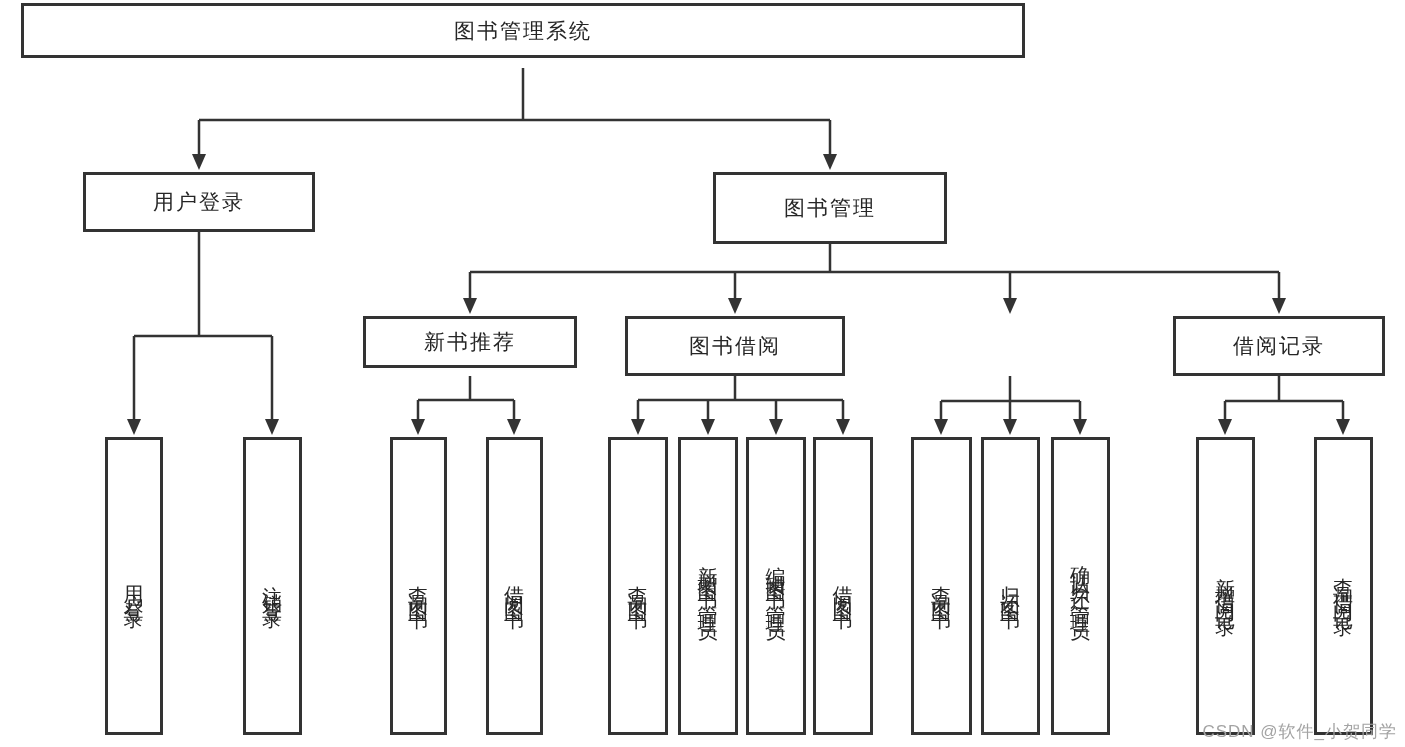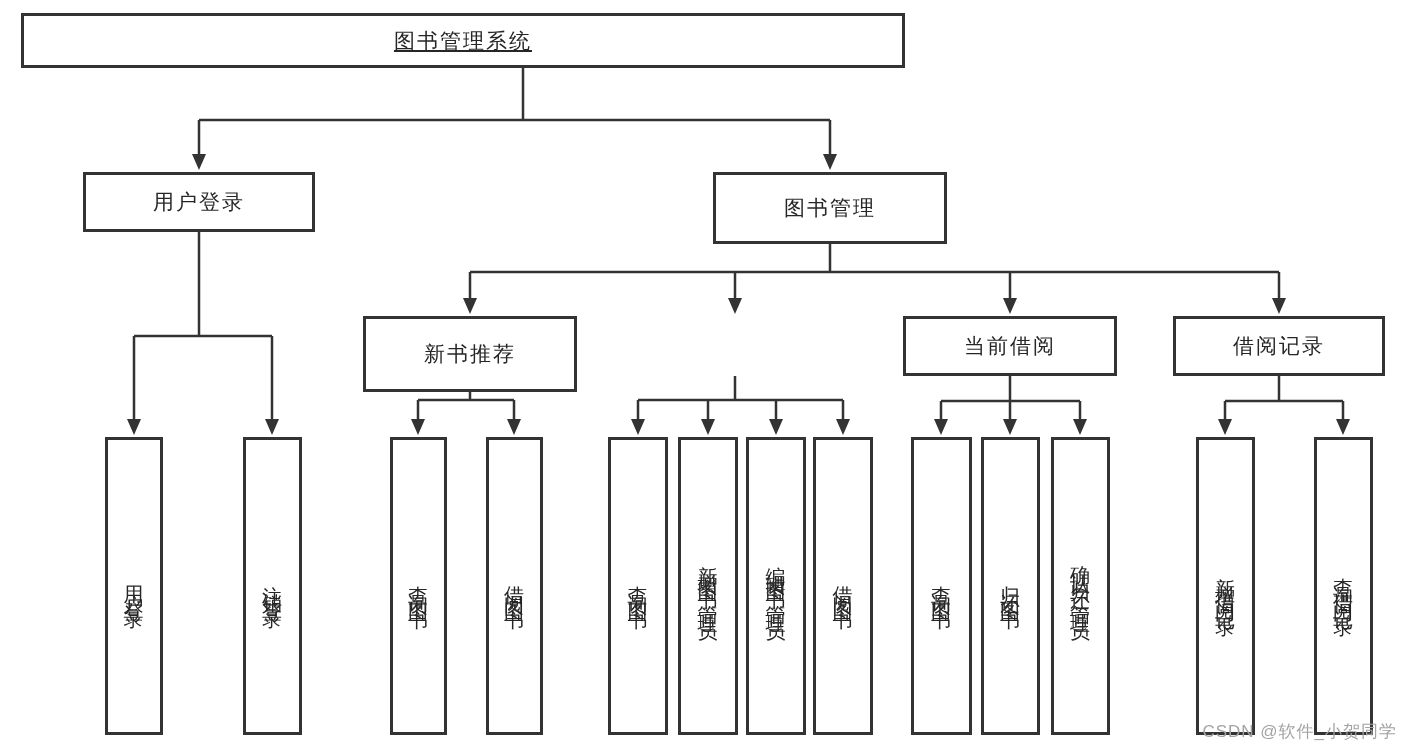--- a/index.html
+++ b/index.html
@@ -76,27 +76,27 @@
     <path d="M1010,376 V401 M941,401 H1080 M941,401 V421 M1010,401 V421 M1080,401 V421"></path>
     <polygon points="934,419 948,419 941,435"></polygon>
     <polygon points="1003,419 1017,419 1010,435"></polygon>
     <polygon points="1073,419 1087,419 1080,435"></polygon>
 
     <path d="M1279,376 V401 M1225,401 H1343 M1225,401 V421 M1343,401 V421"></path>
     <polygon points="1218,419 1232,419 1225,435"></polygon>
     <polygon points="1336,419 1350,419 1343,435"></polygon>
   </svg>
 
-  <div class="box hbox" style="left:21px; top:13px; width:884px; height:55px;text-decoration:underline;">图书管理系统</div>
+  <div class="box hbox" style="left:21px; top:3px; width:1004px; height:55px;">图书管理系统</div>
 
   <div class="box hbox" style="left:83px; top:172px; width:232px; height:60px;">用户登录</div>
   <div class="box hbox" style="left:713px; top:172px; width:234px; height:72px;">图书管理</div>
 
-  <div class="box hbox" style="left:363px; top:316px; width:214px; height:76px;">新书推荐</div>
-  <div class="box hbox" style="left:903px; top:316px; width:214px; height:60px;">当前借阅</div>
+  <div class="box hbox" style="left:363px; top:316px; width:214px; height:52px;">新书推荐</div>
+  <div class="box hbox" style="left:625px; top:316px; width:220px; height:60px;">图书借阅</div>
   <div class="box hbox" style="left:1173px; top:316px; width:212px; height:60px;">借阅记录</div>
 
   <div class="box vbox" style="left:105px; width:58px;">用户登录</div>
   <div class="box vbox" style="left:243px; width:59px;">注销登录</div>
 
   <div class="box vbox" style="left:390px; width:57px;">查询图书</div>
   <div class="box vbox" style="left:486px; width:57px;">借阅图书</div>
 
   <div class="box vbox" style="left:608px; width:60px;">查询图书</div>
   <div class="box vbox" style="left:678px; width:60px;">新增图书（管理员）</div>

